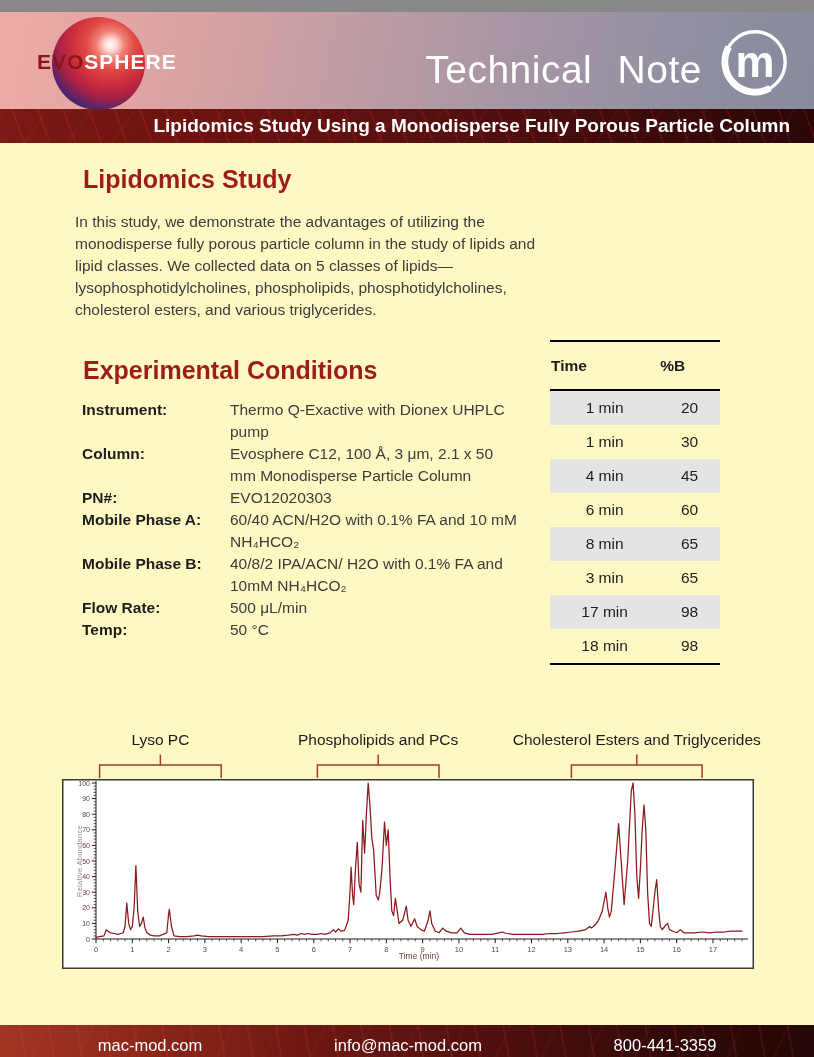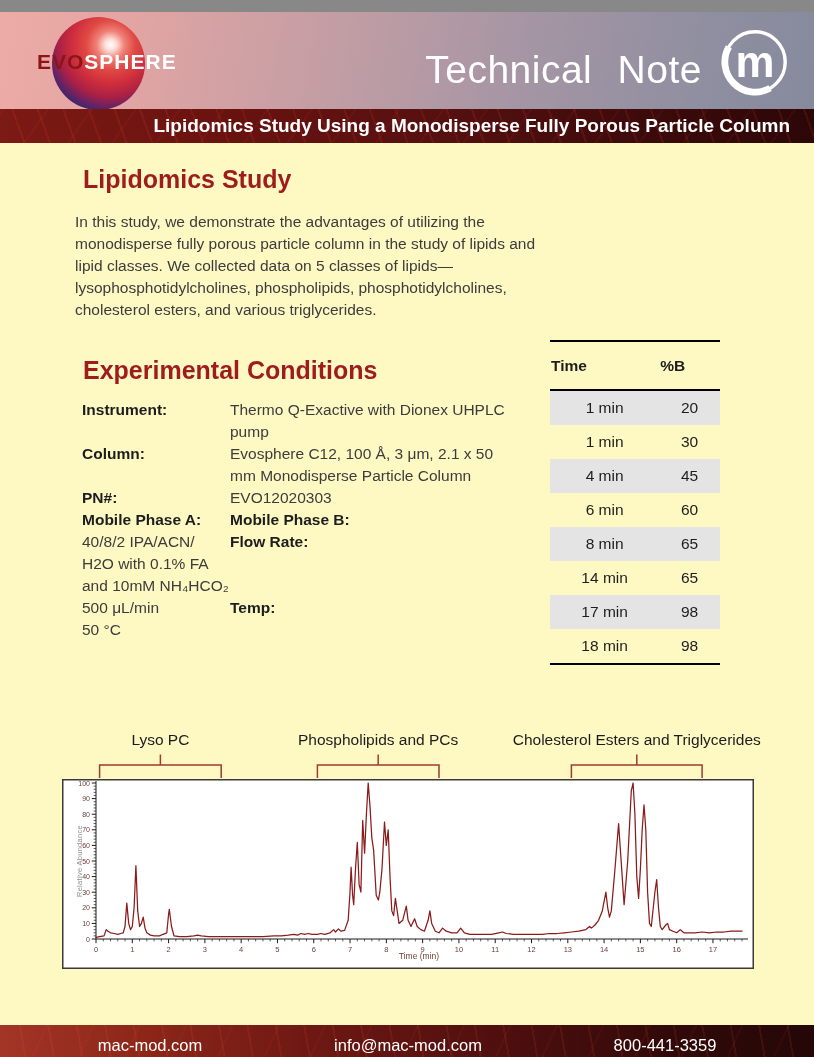--- a/index.html
+++ b/index.html
@@ -89,20 +89,21 @@
 
   <div class="h-red" id="cond-heading">Experimental Conditions</div>
   <div class="cond-grid" id="cond-grid">
       <div class="clabel">Instrument:</div>
       <div class="cvalue">Thermo Q-Exactive with Dionex UHPLC pump</div>
       <div class="clabel">Column:</div>
       <div class="cvalue">Evosphere C12, 100 Å, 3 μm, 2.1 x 50 mm Monodisperse Particle Column</div>
       <div class="clabel">PN#:</div>
       <div class="cvalue">EVO12020303</div>
       <div class="clabel">Mobile Phase A:</div>
+      <div class="cvalue">60/40 ACN/H2O with 0.1% FA and 10 mM NH₄HCO₂</div>
       <div class="clabel">Mobile Phase B:</div>
       <div class="cvalue">40/8/2 IPA/ACN/ H2O with 0.1% FA and 10mM NH₄HCO₂</div>
       <div class="clabel">Flow Rate:</div>
       <div class="cvalue">500 μL/min</div>
       <div class="clabel">Temp:</div>
       <div class="cvalue">50 °C</div>
     </div>
 
   <table class="gtable">
     <thead>
@@ -126,21 +127,21 @@
         </tr>
         <tr>
           <td>6 min</td>
           <td>60</td>
         </tr>
         <tr>
           <td>8 min</td>
           <td>65</td>
         </tr>
         <tr>
-          <td>14 min</td>
+          <td>3 min</td>
           <td>65</td>
         </tr>
         <tr>
           <td>17 min</td>
           <td>98</td>
         </tr>
         <tr>
           <td>18 min</td>
           <td>98</td>
         </tr>

